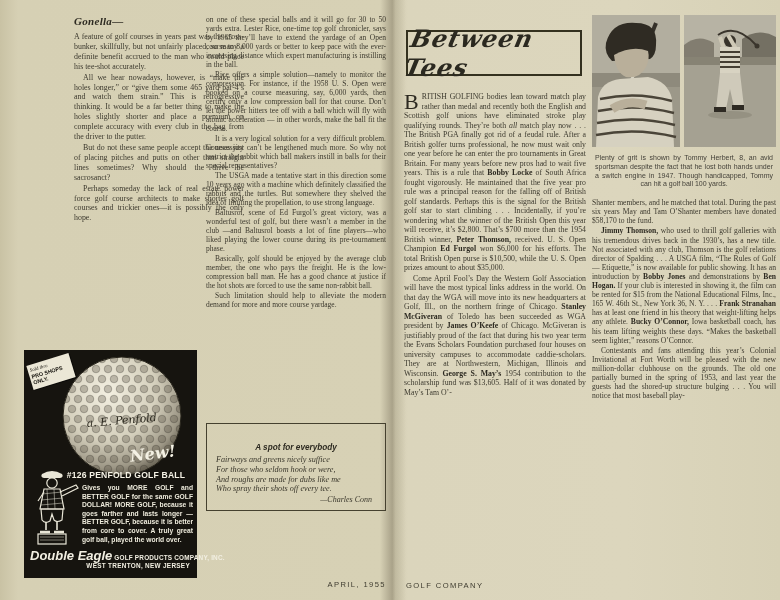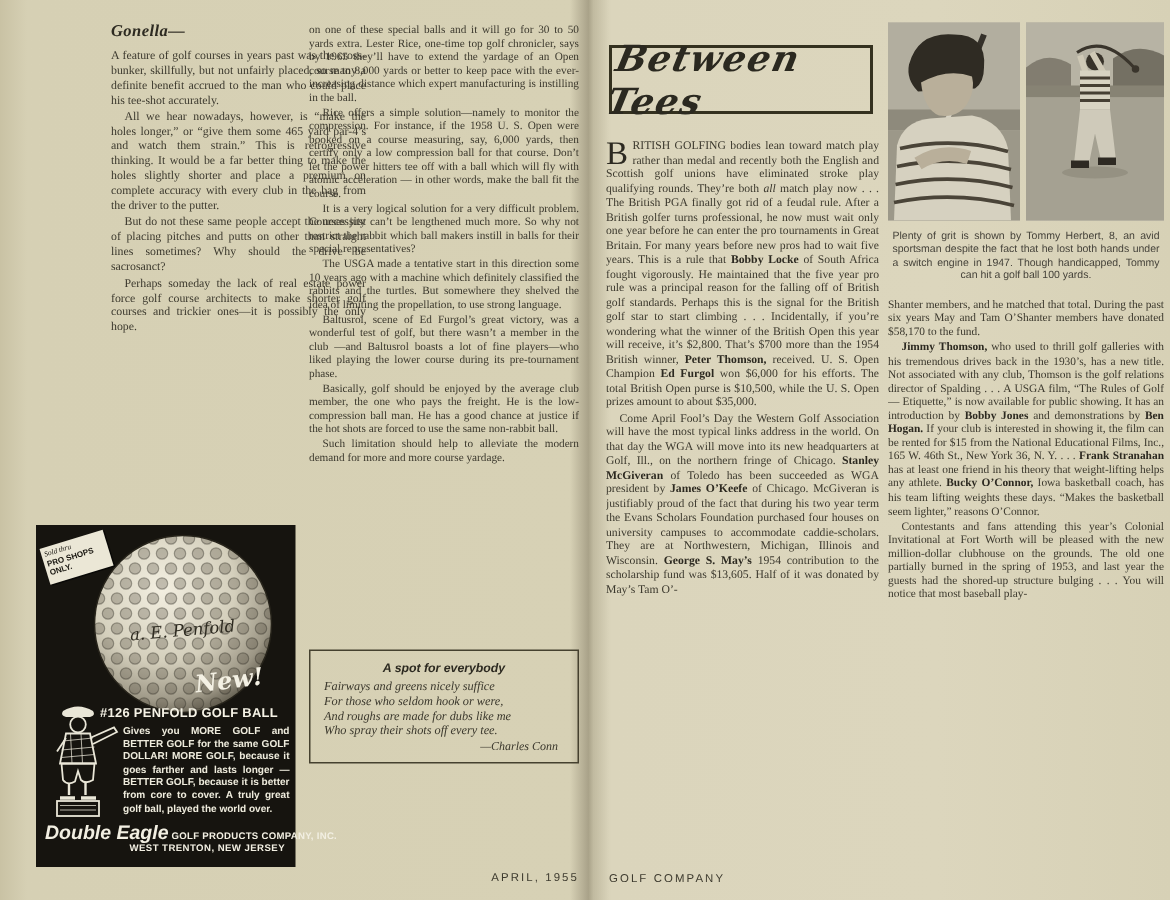--- a/index.html
+++ b/index.html
@@ -14,21 +14,21 @@
   .col-head{font-style:italic;font-weight:bold;font-size:11px;letter-spacing:.3px;color:#2d2a21;margin:0 0 5px 0;}
   .body-text{text-align:justify;overflow:hidden;}
   .body-text p{margin:0;}
   .body-text p + p{text-indent:9px;margin-top:1px;}
   .sz-a{font-size:7.9px;line-height:9.9px;}
   .sz-b{font-size:7.5px;line-height:9.0px;}
   .sz-c{font-size:7.8px;line-height:9.5px;}
   .sz-d{font-size:7.6px;line-height:9.1px;}
   b{color:#2c2920;}
   
-  .poem-box{border:1px solid #45412f;margin-top:12px;padding:7px 9px 6px 9px;}
+  .poem-box{border:1px solid #45412f;margin-top:2px;padding:19px 9px 6px 9px;}
   .poem-title{font-family:"Liberation Sans",sans-serif;font-weight:bold;font-style:italic;
               font-size:8.2px;text-align:center;margin:0 0 3px 0;color:#2d2a21;}
   .poem-line{font-style:italic;font-size:8.2px;line-height:9.8px;margin:0;color:#3a372c;}
   .poem-attr{font-style:italic;font-size:8px;text-align:right;margin:1px 4px 0 0;color:#3a372c;}
   
   .bt-box{border:2px solid #34311f;width:172px;height:42px;display:flex;align-items:center;justify-content:center;}
   .bt-script{font-family:"DejaVu Serif",serif;font-style:italic;font-weight:bold;font-size:24px;
              color:#2b2920;transform:skewX(-12deg);letter-spacing:1px;}
   .dropcap{float:left;font-size:22px;line-height:18px;padding:1px 3px 0 0;color:#2d2a21;}
   

